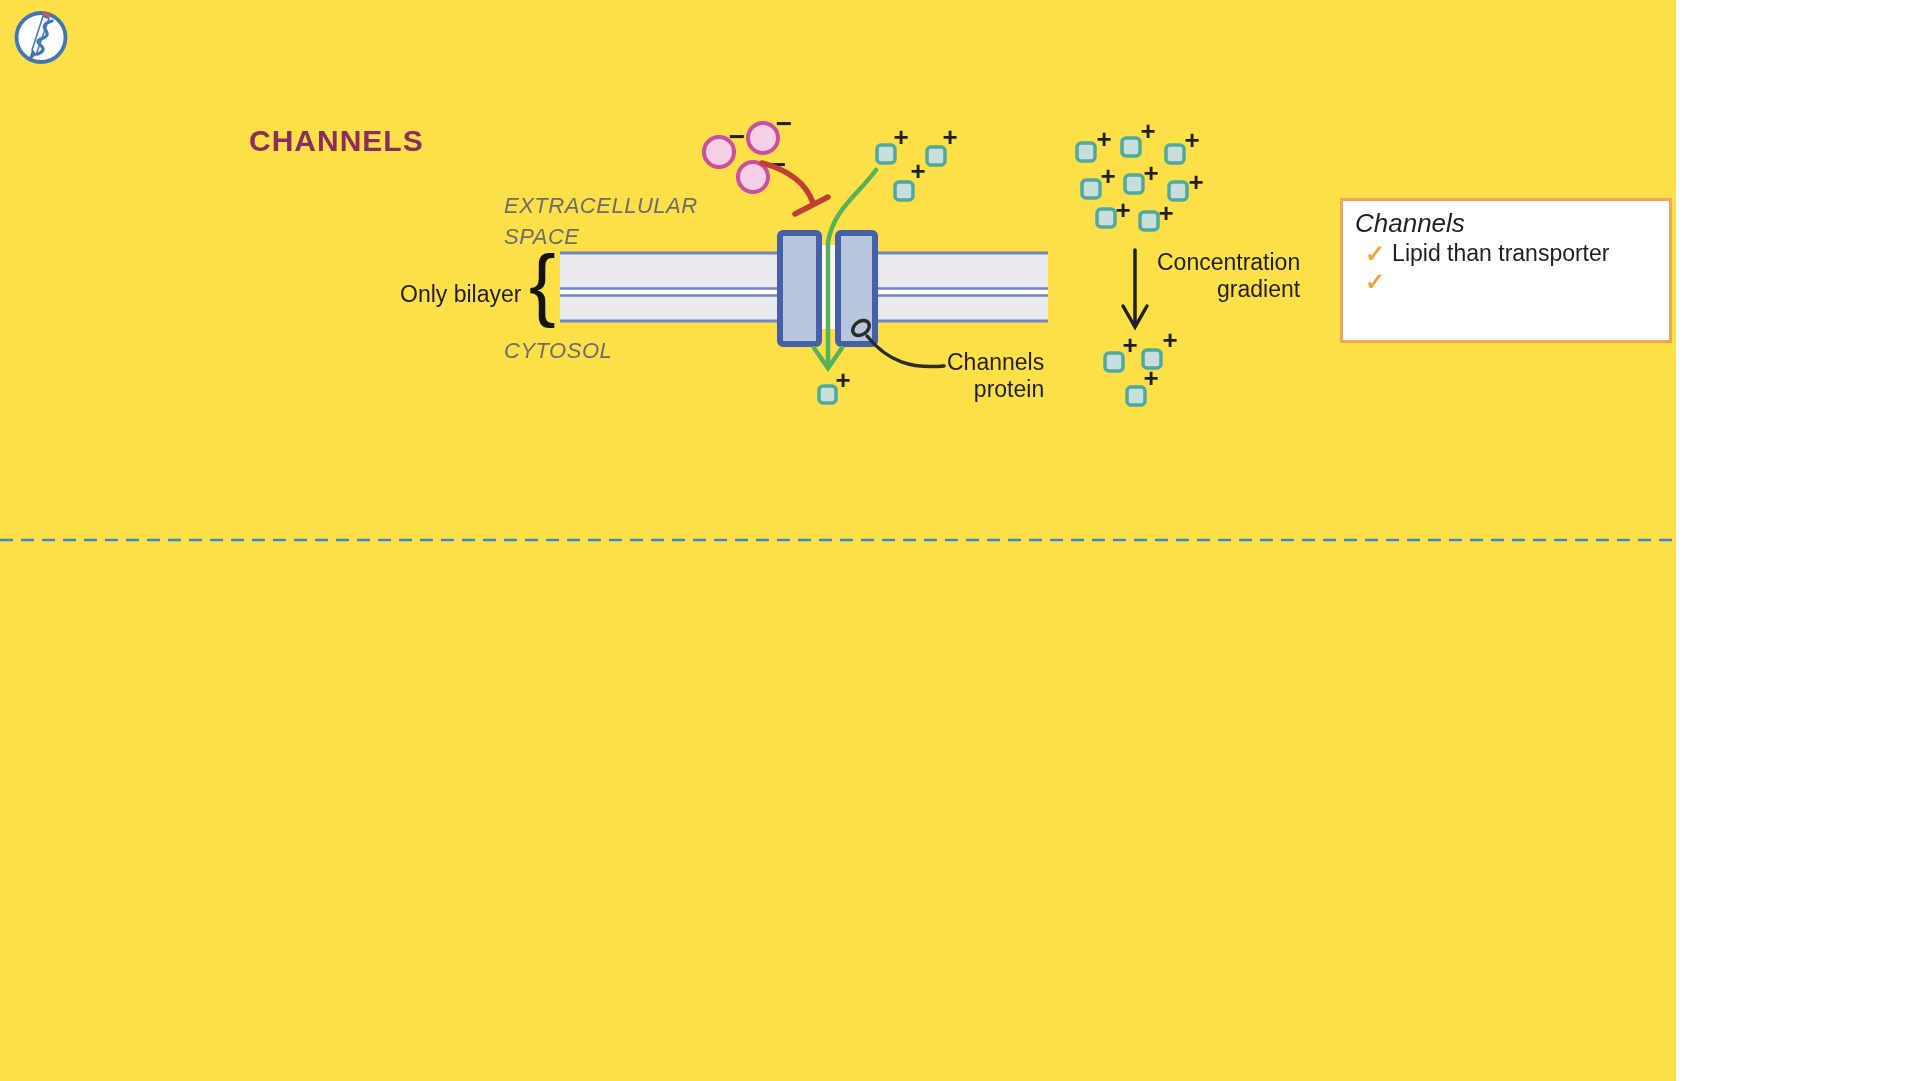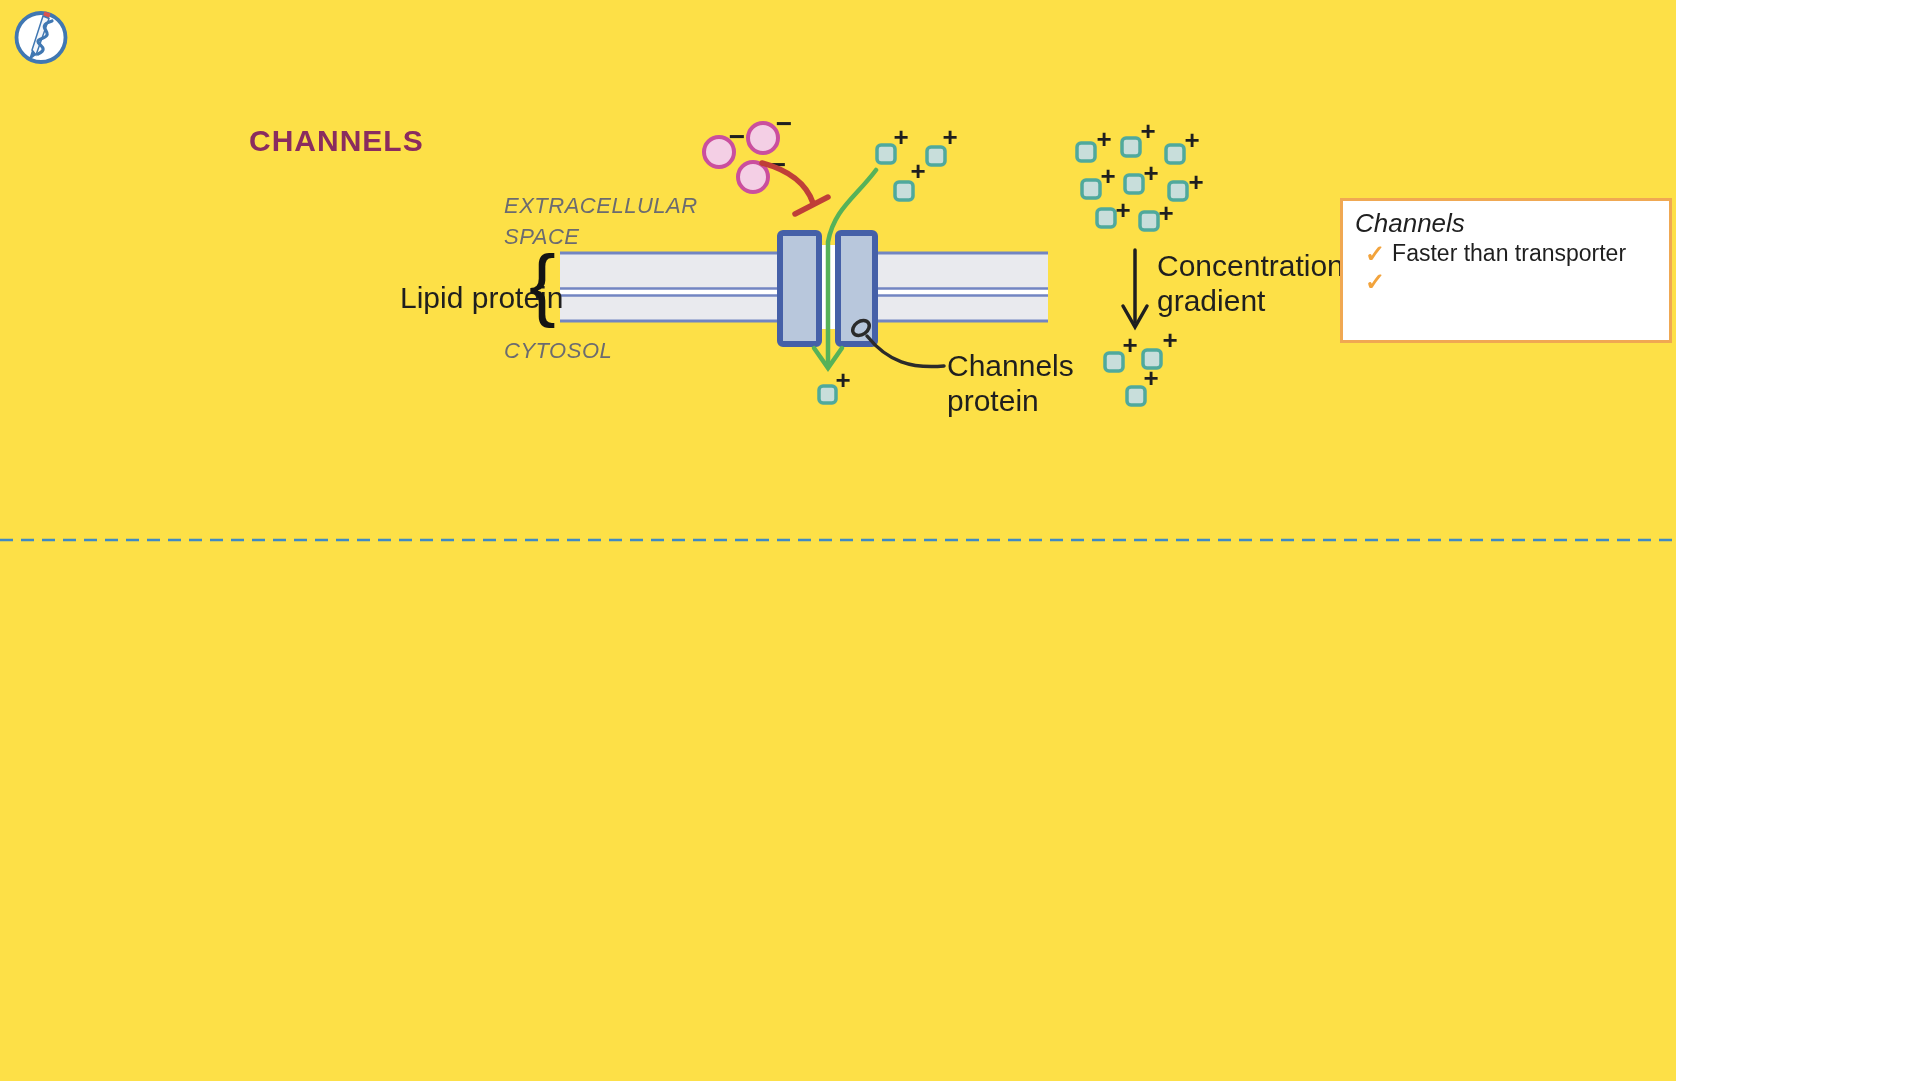--- a/index.html
+++ b/index.html
@@ -1,21 +1,21 @@
 <!DOCTYPE html>
 <html><head>
 <meta charset="utf-8">
 <style>
   html,body{margin:0;padding:0;background:#fff;}
   #canvas{position:relative;width:1676px;height:1081px;background:#fde047;overflow:hidden;
           font-family:"Liberation Sans",sans-serif;}
   .abs{position:absolute;}
   #page-title{left:249px;top:124px;font-size:30px;font-weight:bold;letter-spacing:1px;color:#8a2c5f;}
   .hand-gray{color:#6b6b70;font-style:italic;font-size:22px;line-height:1.4;letter-spacing:.5px;}
-  .hand-ink{color:#1f1f1f;font-size:30px;line-height:1.16;}
+  .hand-ink{color:#1f1f1f;font-size:23px;line-height:1.16;text-align:right;}
   .preline{white-space:pre-line;}
   #label-extracellular{left:504px;top:191px;}
   #label-lipid-bilayer{left:400px;top:281px;}
   #brace{left:529px;top:240px;font-size:80px;line-height:1.1;color:#141414;font-weight:400;}
   #label-cytosol{left:504px;top:336px;}
   #label-channel-protein{left:947px;top:349px;}
   #label-concentration{left:1157px;top:249px;}
   #info-box{left:1340px;top:198px;width:302px;height:121px;background:#fff;
             border:3px solid #f0a852;padding:8px 12px 10px 12px;}
   #info-title{font-size:26px;font-style:italic;color:#1f1f1f;line-height:1.1;}
@@ -129,32 +129,32 @@
     <g stroke="#2b2b2b" stroke-width="3.5" fill="none" stroke-linecap="round">
       <ellipse cx="861" cy="328" rx="9" ry="6.5" transform="rotate(-35 861 328)"></ellipse>
       <path d="M 867 336 C 888 362 912 369 944 366"></path>
     </g>
 
     <line x1="0" y1="540" x2="1920" y2="540" stroke="#3f8ac5" stroke-width="2.5" stroke-dasharray="13 8"></line>
   </svg>
 
   <div id="label-extracellular" class="abs hand-gray preline">EXTRACELLULAR
 SPACE</div>
-  <div id="label-lipid-bilayer" class="abs hand-ink">Lipid protein</div>
+  <div id="label-lipid-bilayer" class="abs hand-ink">Only bilayer</div>
   <div id="brace" class="abs">{</div>
   <div id="label-cytosol" class="abs hand-gray">CYTOSOL</div>
   <div id="label-channel-protein" class="abs hand-ink preline">Channels
 protein</div>
   <div id="label-concentration" class="abs hand-ink preline">Concentration
 gradient</div>
 
   <div id="info-box" class="abs">
     <div id="info-title">Channels</div>
     <div class="info-item">
       <span class="check">✓</span>
-      <span class="info-text preline">Faster than transporter</span>
+      <span class="info-text preline">Lipid than transporter</span>
     </div>
     <div class="info-item">
       <span class="check">✓</span>
     </div>
   </div>
 
 </div>
 
 </body></html>

